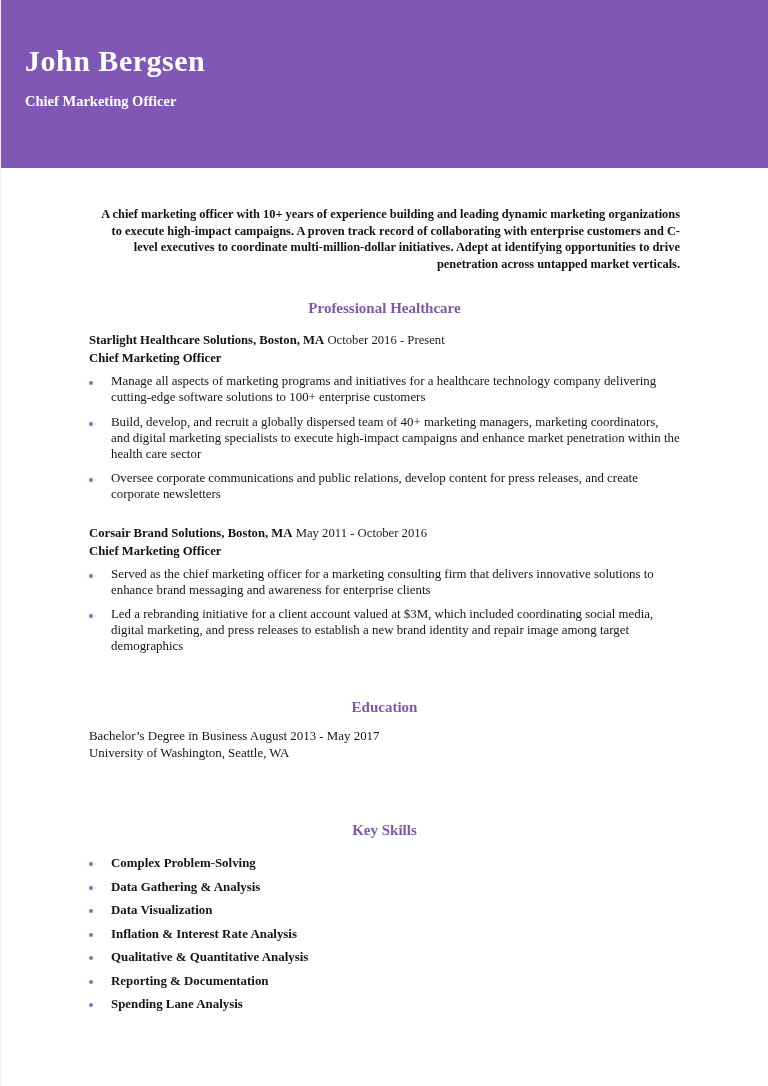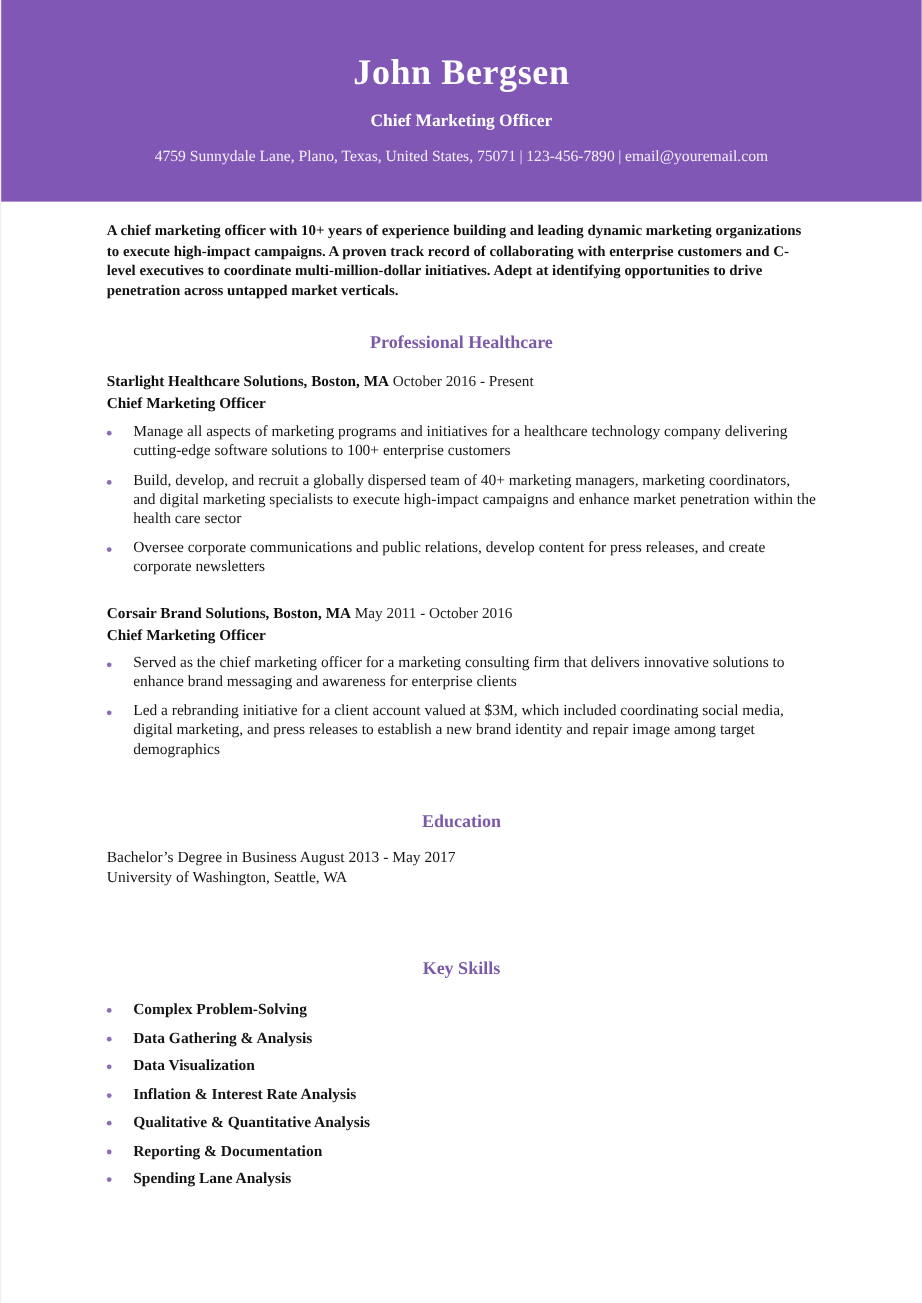--- a/index.html
+++ b/index.html
@@ -23,21 +23,20 @@
     border-left: 1px solid #efeff3;
     position: relative;
   }
 
   
   .header {
     background: #8157b6;
     height: 168px;
     box-sizing: border-box;
     padding: 44px 24px 0 24px;
-    text-align: center;
     color: #ffffff;
   }
   .header-name {
     font-size: 30px;
     font-weight: bold;
     letter-spacing: 0.5px;
     line-height: 1.15;
     margin: 0 0 14px 0;
     color: #ffffff;
   }
@@ -62,23 +61,23 @@
   
   .content {
     padding: 0 88px 0 88px;
     box-sizing: border-box;
   }
 
   .summary {
     font-size: 12.4px;
     font-weight: bold;
     line-height: 1.34;
-    margin-top: 16px;
+    margin-top: 38px;
     margin-bottom: 0;
-    text-align: left;
+    text-align: right;
     color: #121212;
   }
 
   .section-heading {
     text-align: center;
     color: #7b5aa8;
     font-size: 15px;
     font-weight: bold;
     margin: 0;
   }
@@ -170,23 +169,20 @@
   }
 </style>
 </head>
 <body>
 
 <div class="page">
 
   <div class="header">
     <h1 class="header-name">John Bergsen</h1>
     <div class="header-title">Chief Marketing Officer</div>
-    <div class="header-contact">
-      <span>4759 Sunnydale Lane, Plano, Texas, United States, 75071</span><span class="sep">|</span><span>123-456-7890</span><span class="sep">|</span><span>email@youremail.com</span>
-    </div>
   </div>
 
   <div class="content">
 
     <p class="summary">A chief marketing officer with 10+ years of experience building and  leading dynamic marketing organizations to execute high-impact  campaigns. A proven track record of collaborating with enterprise  customers and C-level executives to coordinate multi-million-dollar  initiatives. Adept at identifying opportunities to drive penetration  across untapped market verticals.</p>
 
     <h2 class="section-heading sec-exp-head">Professional Healthcare</h2>
 
     <div class="job">
       <p class="job-line">

